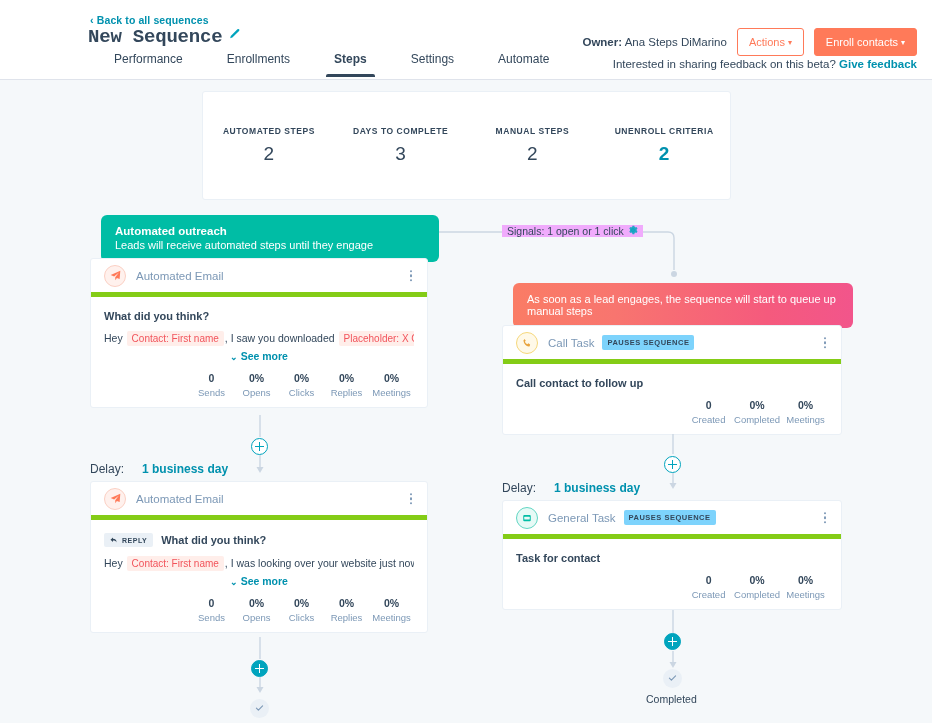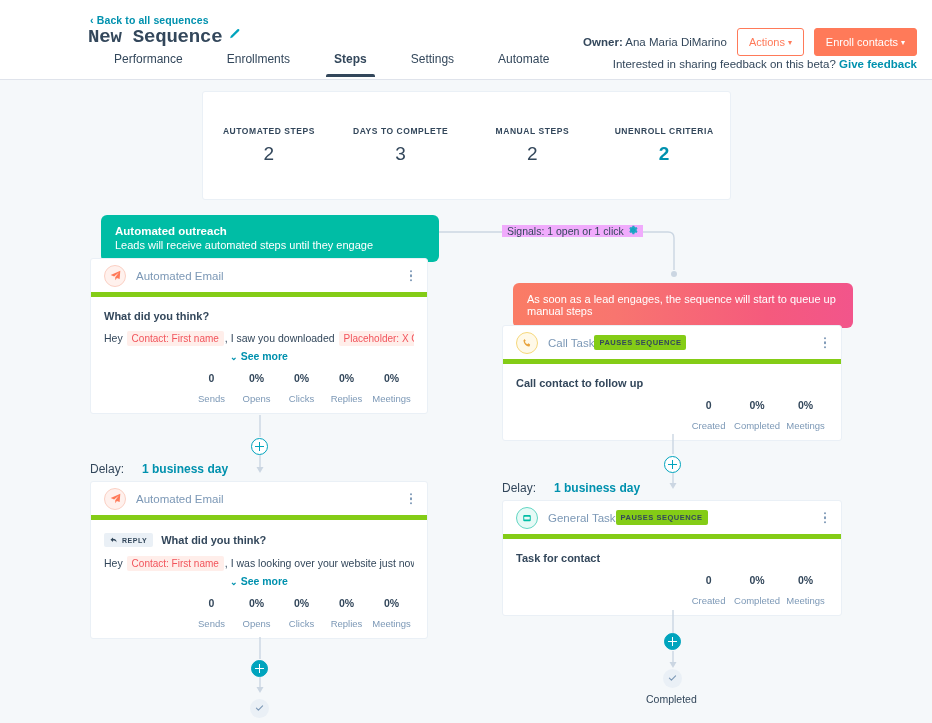--- a/index.html
+++ b/index.html
@@ -122,21 +122,21 @@
   .type-circle {
     width: 22px; height: 22px; border-radius: 50%;
     display: flex; align-items: center; justify-content: center;
     margin-right: 10px; flex: 0 0 auto;
   }
   .c-email { background: #FFF1ED; border: 1px solid #FBD0C4; }
   .c-call  { background: #FFF9E8; border: 1px solid #F6D87C; }
   .c-task  { background: #E6FAF6; border: 1px solid #62D6C3; }
   .card-type { font-size: 11.5px; color: #7C98B6; }
   .pauses-badge {
-    background: #84cc16; color: #33475B;
+    margin-left: 8px; background: #7dd3fc; color: #33475B;
     font-size: 7.5px; font-weight: 700; letter-spacing: .5px;
     padding: 3px 5px; border-radius: 2px; text-transform: uppercase;
   }
   .kebab {
     position: absolute; right: 12px; top: 50%; transform: translateY(-50%);
     cursor: pointer; display: flex; flex-direction: column; gap: 2px;
     padding: 3px;
   }
   .kebab i { width: 2.5px; height: 2.5px; border-radius: 50%; background: #7C98B6; display: block; }
 
@@ -161,21 +161,21 @@
   }
   .see-more {
     text-align: center; margin-top: 3px;
     font-size: 10.5px; font-weight: 700; color: #0091AE; cursor: pointer;
   }
   .see-more .chev { font-size: 9px; margin-right: 3px; }
 
   .metrics { display: flex; justify-content: flex-end; gap: 0; margin-top: 10px; }
   .metric { text-align: center; min-width: 45px; padding: 0 3px; }
   .metric-val { font-size: 10.5px; font-weight: 700; color: #33475B; }
-  .metric-name { font-size: 9.5px; color: #7C98B6; margin-top: 9px; }
+  .metric-name { font-size: 9.5px; color: #7C98B6; margin-top: 3px; }
 
   
   .delay {
     position: absolute; font-size: 12px; color: #33475B;
     display: flex; gap: 18px; white-space: nowrap;
   }
   .delay b { color: #0091AE; font-weight: 700; cursor: pointer; }
 
   .plus-node {
     position: absolute; width: 17px; height: 17px; border-radius: 50%;
@@ -214,21 +214,21 @@
     <div class="page-title-wrap">
       <span class="page-title">New Sequence</span>
       <span class="edit-icon">
         <svg width="13" height="13" viewBox="0 0 16 16">
             <path d="M11.6 1.6a1.4 1.4 0 0 1 2 2L5.4 11.8l-2.7.7.7-2.7 8.2-8.2z" fill="#00A4BD"></path>
           </svg>
       </span>
     </div>
 
     <div class="owner-wrap">
-      <span class="owner-label"><b>Owner:</b> <span>Ana Maria DiMarino</span></span>
+      <span class="owner-label"><b>Owner:</b> <span>Ana Steps DiMarino</span></span>
       <button class="btn btn-secondary"><span>Actions</span><span class="caret">▾</span></button>
     </div>
     <button class="btn btn-primary" style="right:15px;top:28px;"><span>Enroll contacts</span><span class="caret">▾</span></button>
 
     <div class="tabs">
       <div class="tab"><span>Performance</span></div>
       <div class="tab"><span>Enrollments</span></div>
       <div class="tab active"><span>Steps</span></div>
       <div class="tab"><span>Settings</span></div>
       <div class="tab"><span>Automate</span></div>

